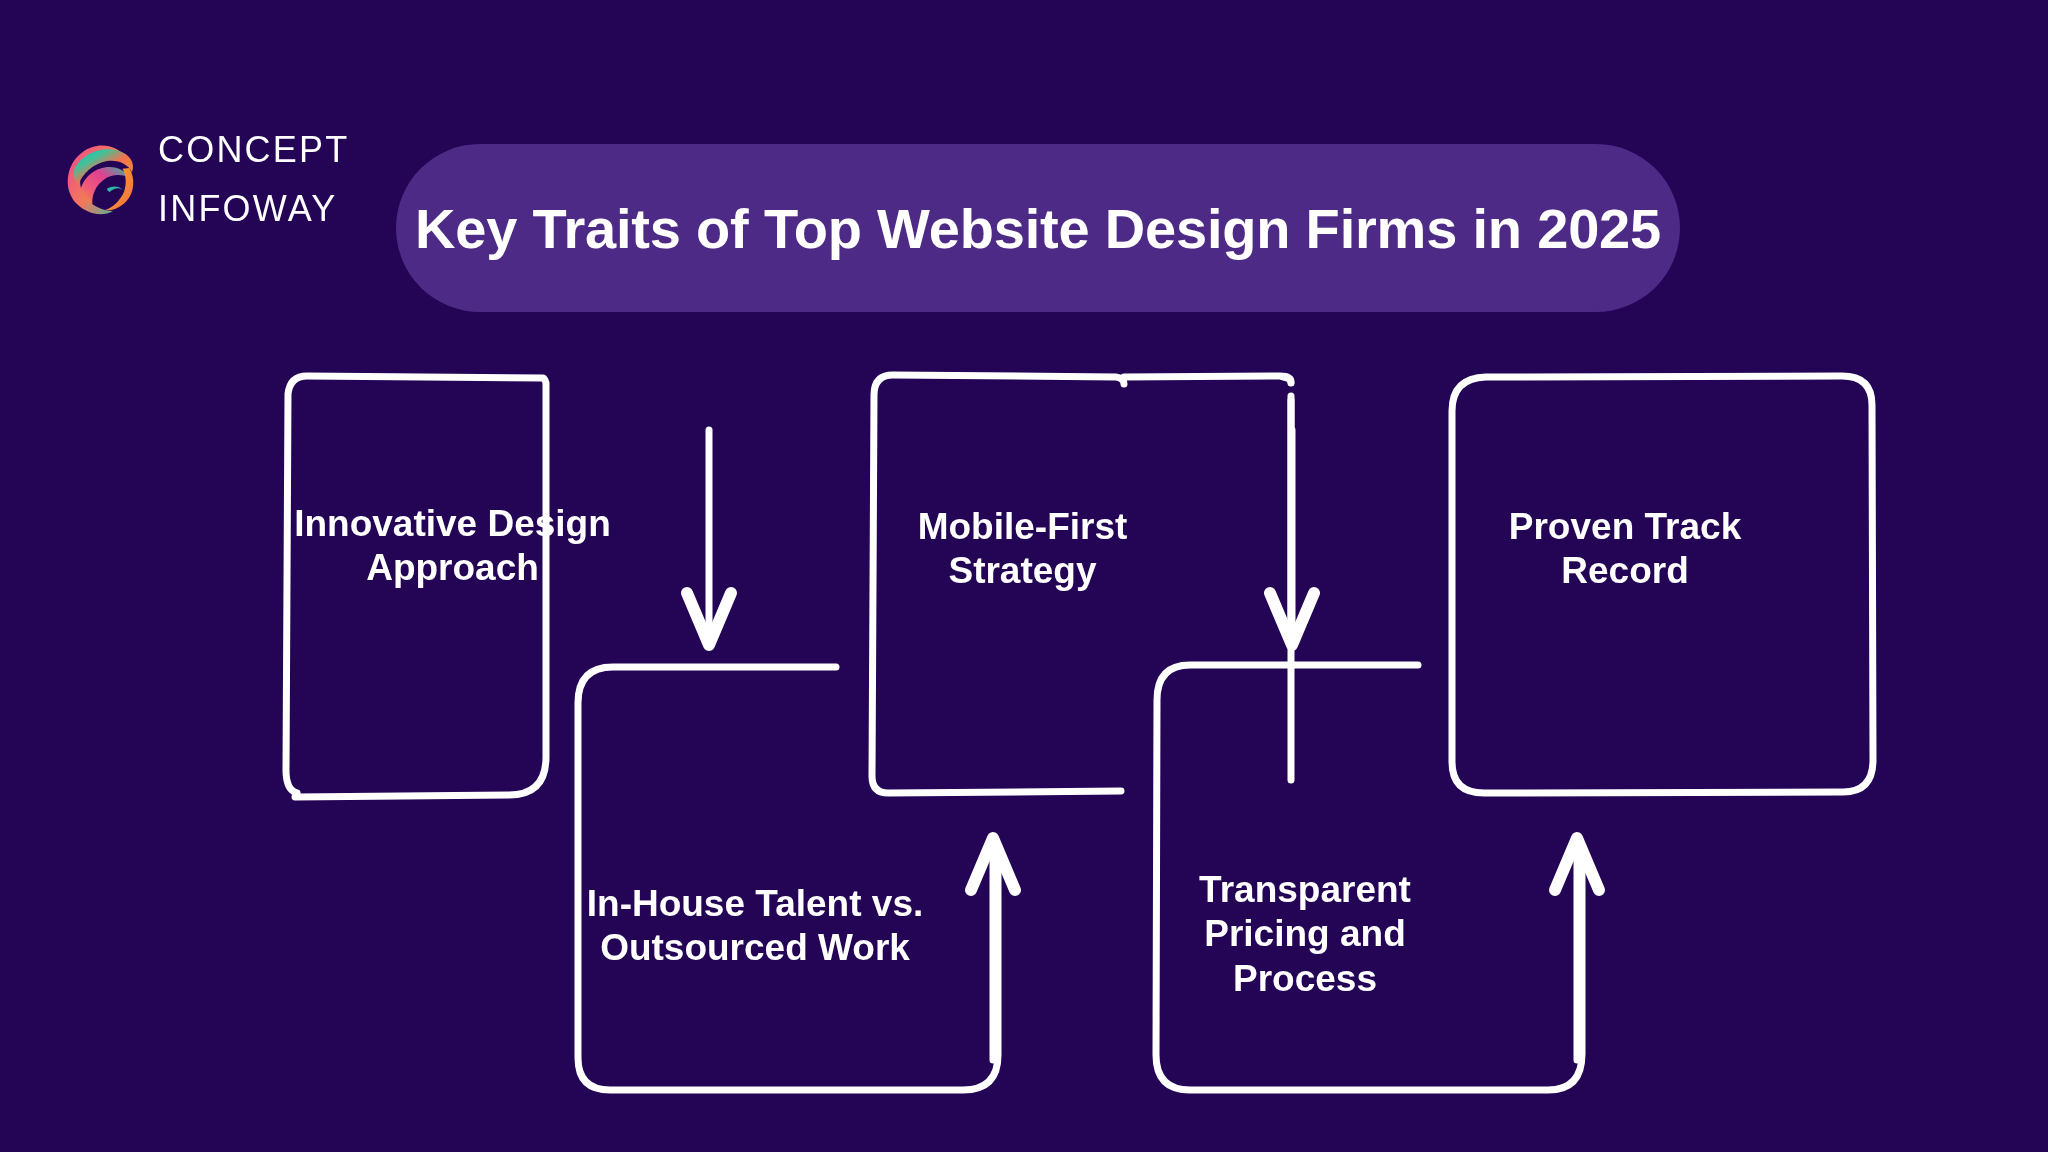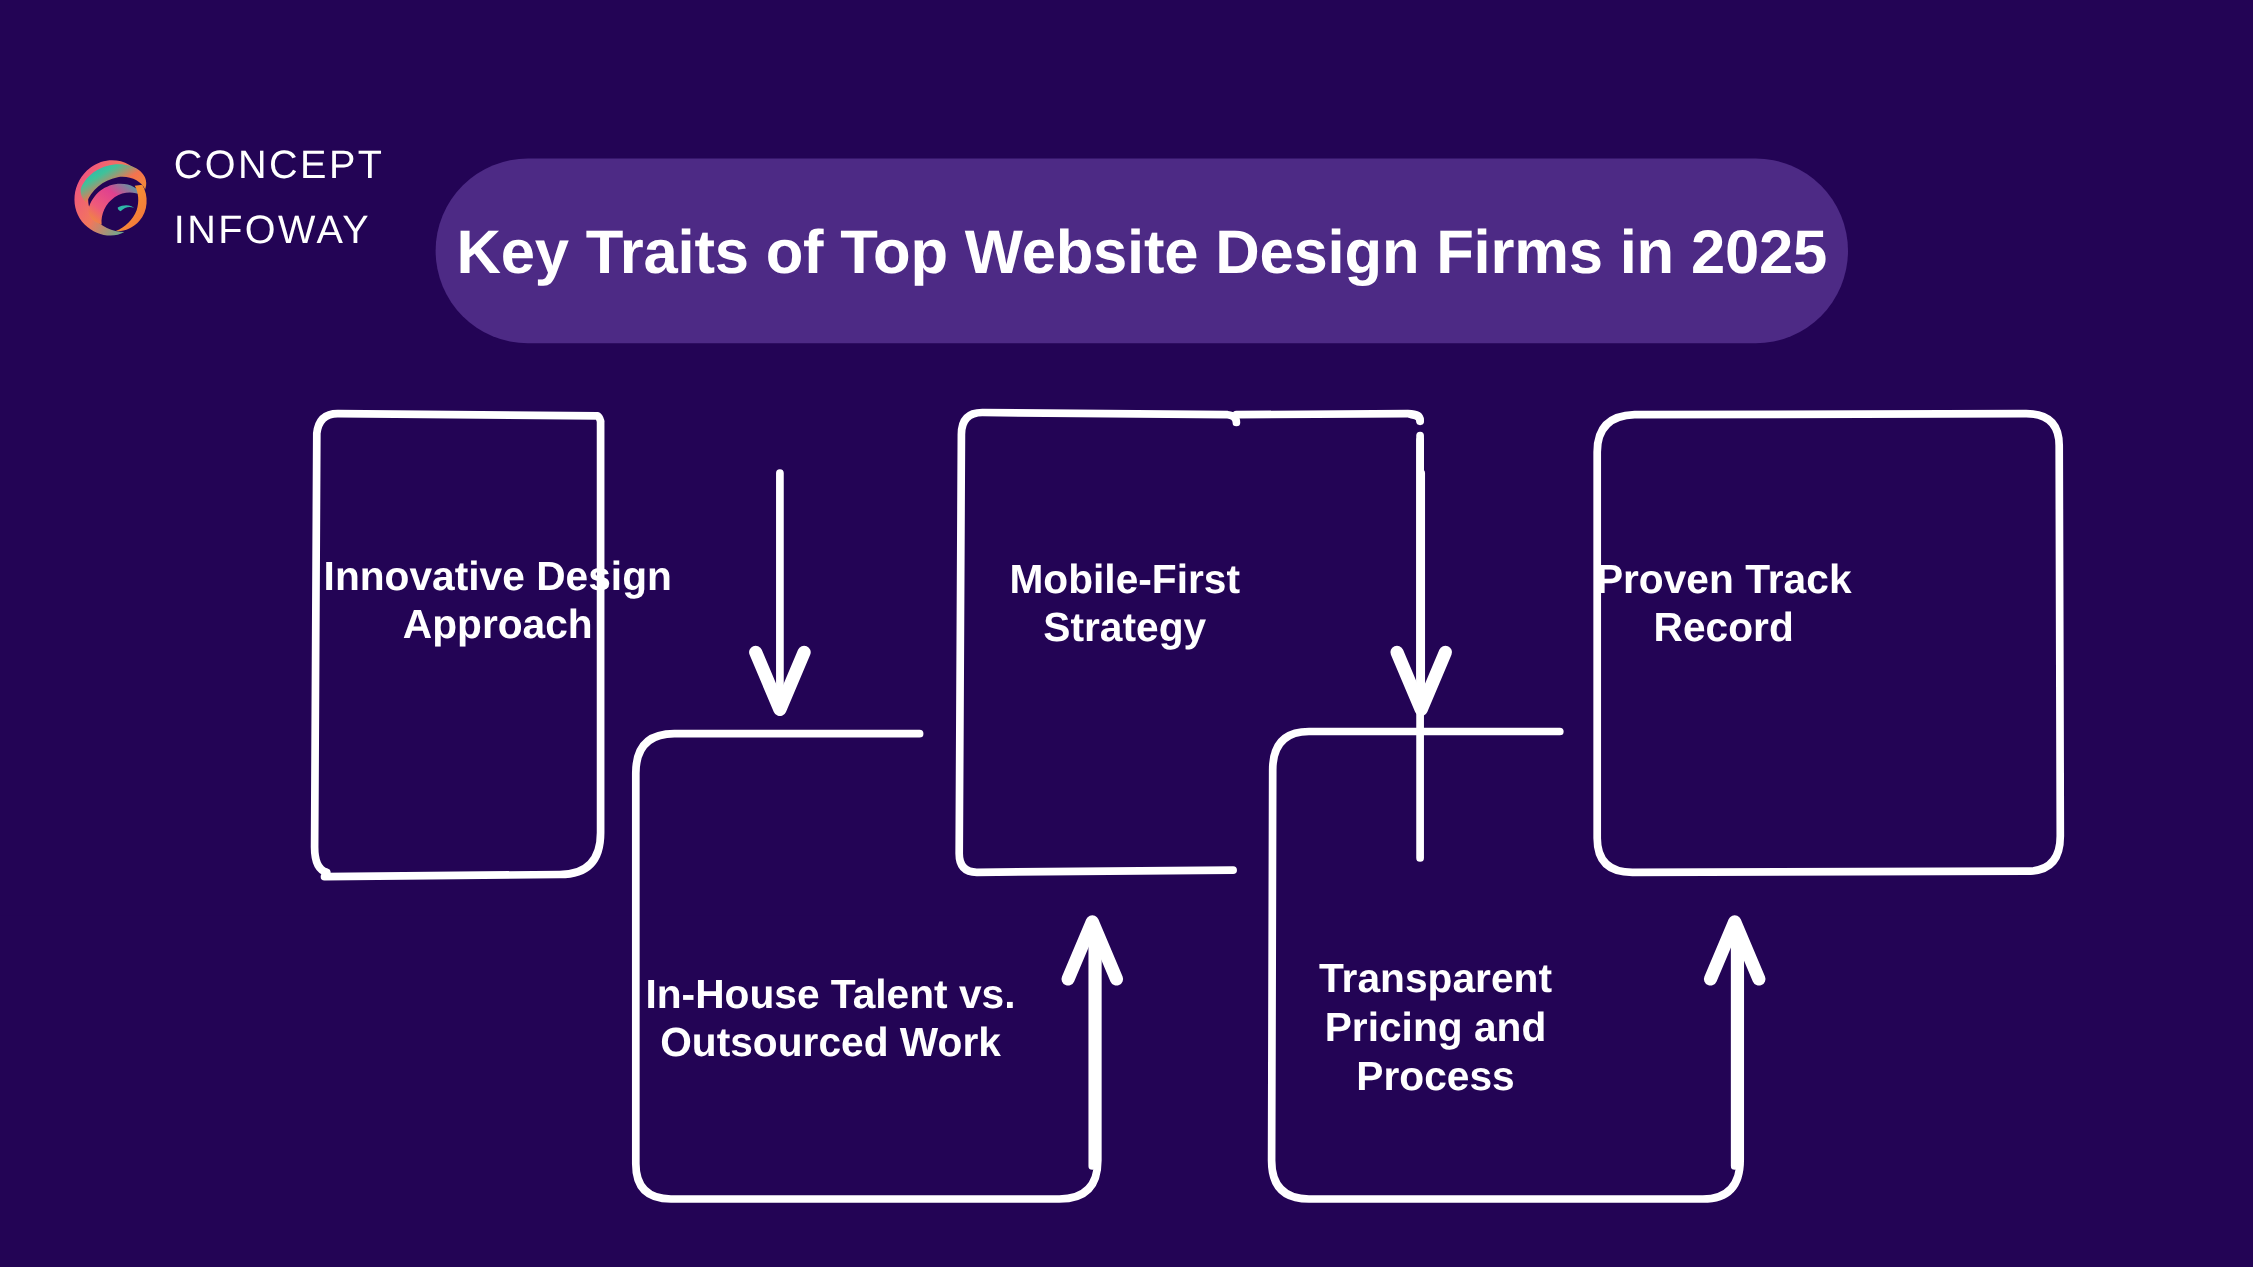--- a/index.html
+++ b/index.html
@@ -67,21 +67,21 @@
     font-weight:bold;
     font-size:37px;
     line-height:1.20;
     text-align:center;
     white-space:pre-line;
   }
   #label-0{ left:280px; top:502px; width:345px; }
   #label-1{ left:570px; top:882px; width:370px; }
   #label-2{ left:865px; top:505px; width:315px; }
   #label-3{ left:1155px; top:868px; width:300px; }
-  #label-4{ left:1392px; top:505px; width:350px; }
+  #label-4{ left:1450px; top:505px; width:350px; }
 </style>
 </head>
 <body>
 
 <div id="stage">
 
   <div id="logo">
     <svg id="logo-mark" viewBox="0 0 100 100">
       <defs>
         <linearGradient id="g1" x1="0%" y1="100%" x2="100%" y2="0%">

